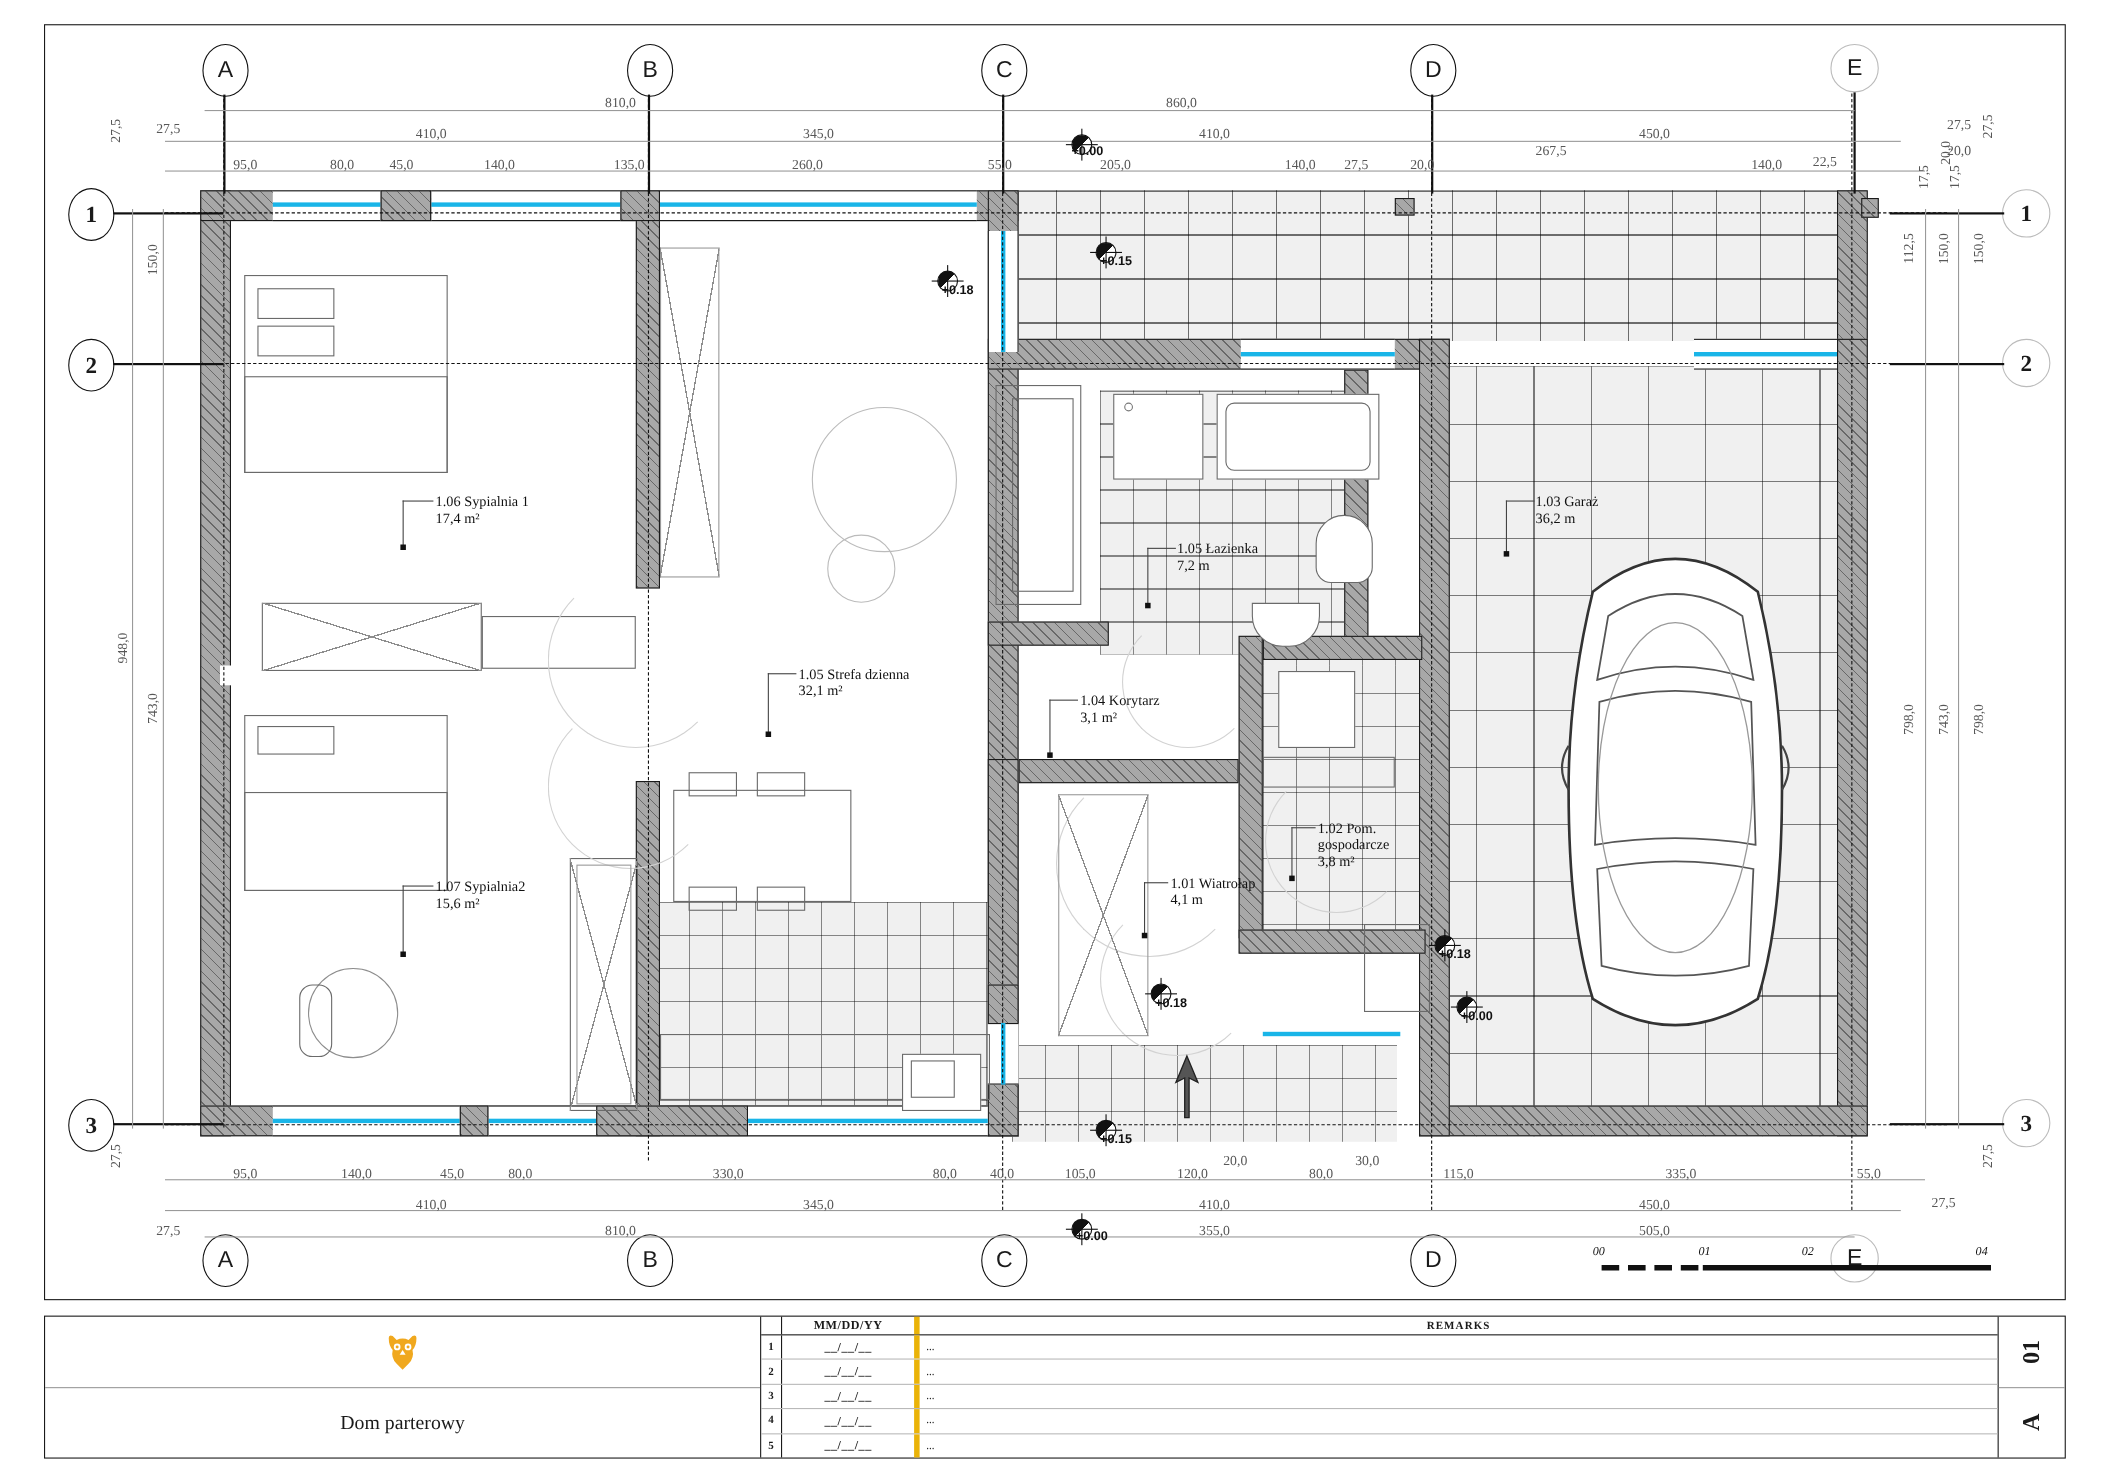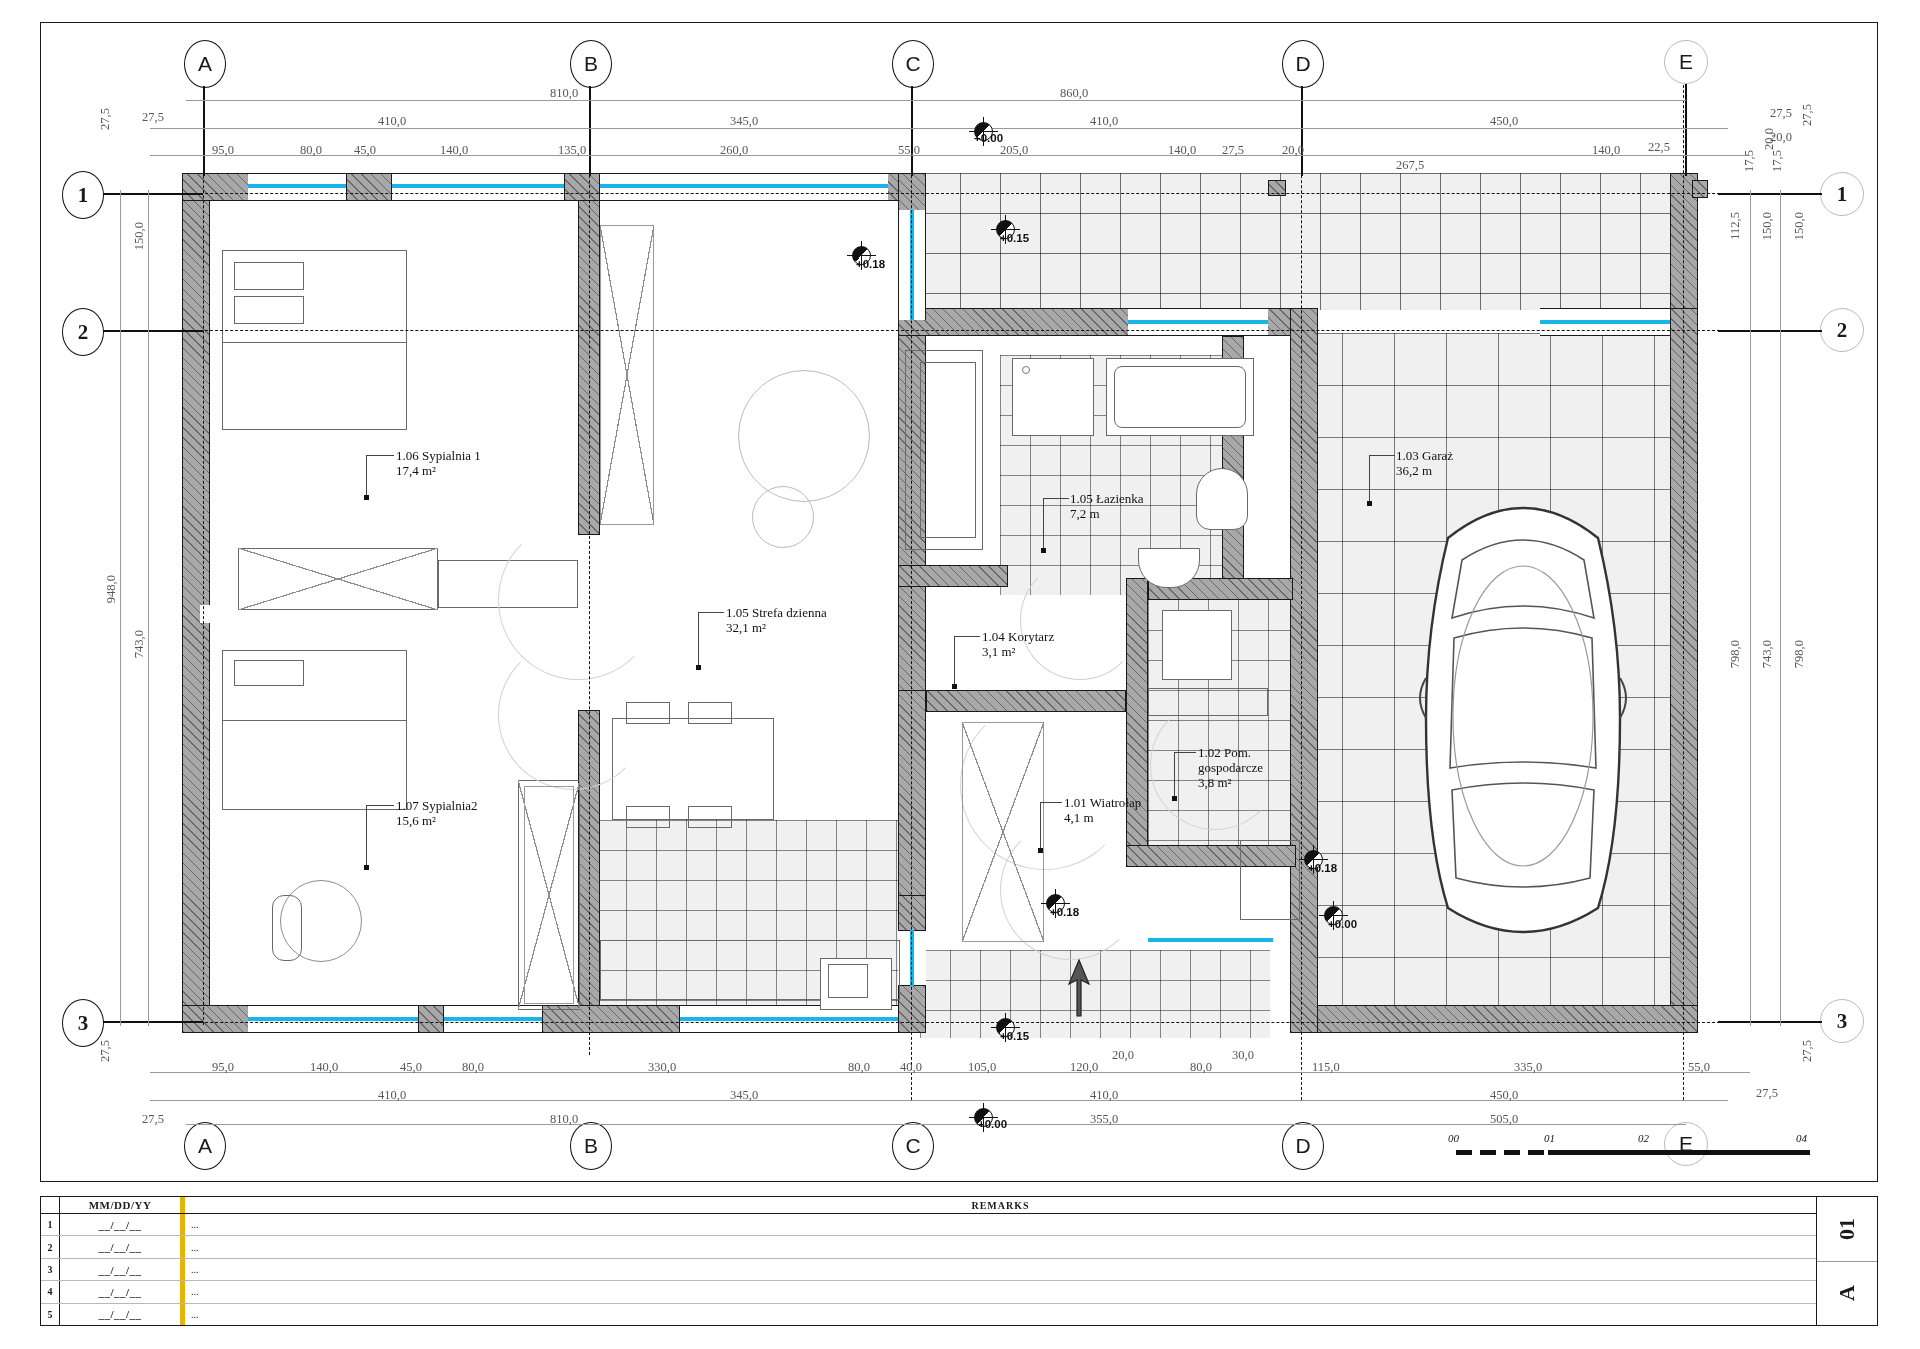--- a/index.html
+++ b/index.html
@@ -351,21 +351,21 @@
     <div class="dim" style="left:300px;top:143px;">80,0</div>
     <div class="dim" style="left:354px;top:143px;">45,0</div>
     <div class="dim" style="left:440px;top:143px;">140,0</div>
     <div class="dim" style="left:558px;top:143px;">135,0</div>
     <div class="dim" style="left:720px;top:143px;">260,0</div>
     <div class="dim" style="left:898px;top:143px;">55,0</div>
     <div class="dim" style="left:1000px;top:143px;">205,0</div>
     <div class="dim" style="left:1168px;top:143px;">140,0</div>
     <div class="dim" style="left:1222px;top:143px;">27,5</div>
     <div class="dim" style="left:1282px;top:143px;">20,0</div>
-    <div class="dim" style="left:1396px;top:158px;">267,5</div>
+    <div class="dim" style="left:1396px;top:130px;">267,5</div>
     <div class="dim" style="left:1592px;top:143px;">140,0</div>
     <div class="dim" style="left:1648px;top:140px;">22,5</div>
     <div class="dim v" style="left:1770px;top:150px;">17,5</div>
 
     <div class="dimline v" style="left:148px;top:190px;width:1px;height:836px;"></div>
     <div class="dimline v" style="left:120px;top:190px;width:1px;height:836px;"></div>
     <div class="dim v" style="left:132px;top:222px;">150,0</div>
     <div class="dim v" style="left:132px;top:630px;">743,0</div>
     <div class="dim v" style="left:104px;top:575px;">948,0</div>
     <div class="dim v" style="left:98px;top:108px;">27,5</div>
@@ -511,20 +511,35 @@
       <div class="sb-dash" style="left:56px;top:18px;width:16px;"></div>
       <div class="sb-dash" style="left:80px;top:18px;width:16px;"></div>
       <div class="sb-line" style="left:100px;top:18px;width:262px;"></div>
     </div>
 
   </div>
 
   <div class="titleblock">
 
 
+    <div class="tb-mid">
+      <div class="logo-cell">
+        <svg class="logo" viewBox="0 0 40 40">
+          <path d="M6 6 Q6 2 10 4 L14 8 Q20 5 26 8 L30 4 Q34 2 34 6 Q34 14 30 18 Q32 26 26 32 L20 38 L14 32 Q8 26 10 18 Q6 14 6 6 Z" fill="#f0a81e"></path>
+          <circle cx="14.5" cy="15" r="3.4" fill="#fff"></circle>
+          <circle cx="25.5" cy="15" r="3.4" fill="#fff"></circle>
+          <circle cx="14.5" cy="15" r="1.5" fill="#f0a81e"></circle>
+          <circle cx="25.5" cy="15" r="1.5" fill="#f0a81e"></circle>
+          <path d="M20 18 L17 23 L23 23 Z" fill="#fff"></path>
+        </svg>
+      </div>
+      <div class="name-cell">
+        <div class="t">Dom parterowy</div>
+      </div>
+    </div>
 
     <div class="tb-rev">
       <div class="rev-table">
         <div class="rev-head">
           <div class="rc-num"></div>
           <div class="rc-date">MM/DD/YY</div>
           <div class="rc-rem">REMARKS</div>
         </div>
         <div class="rev-row">
           <div class="rc-num">1</div>

